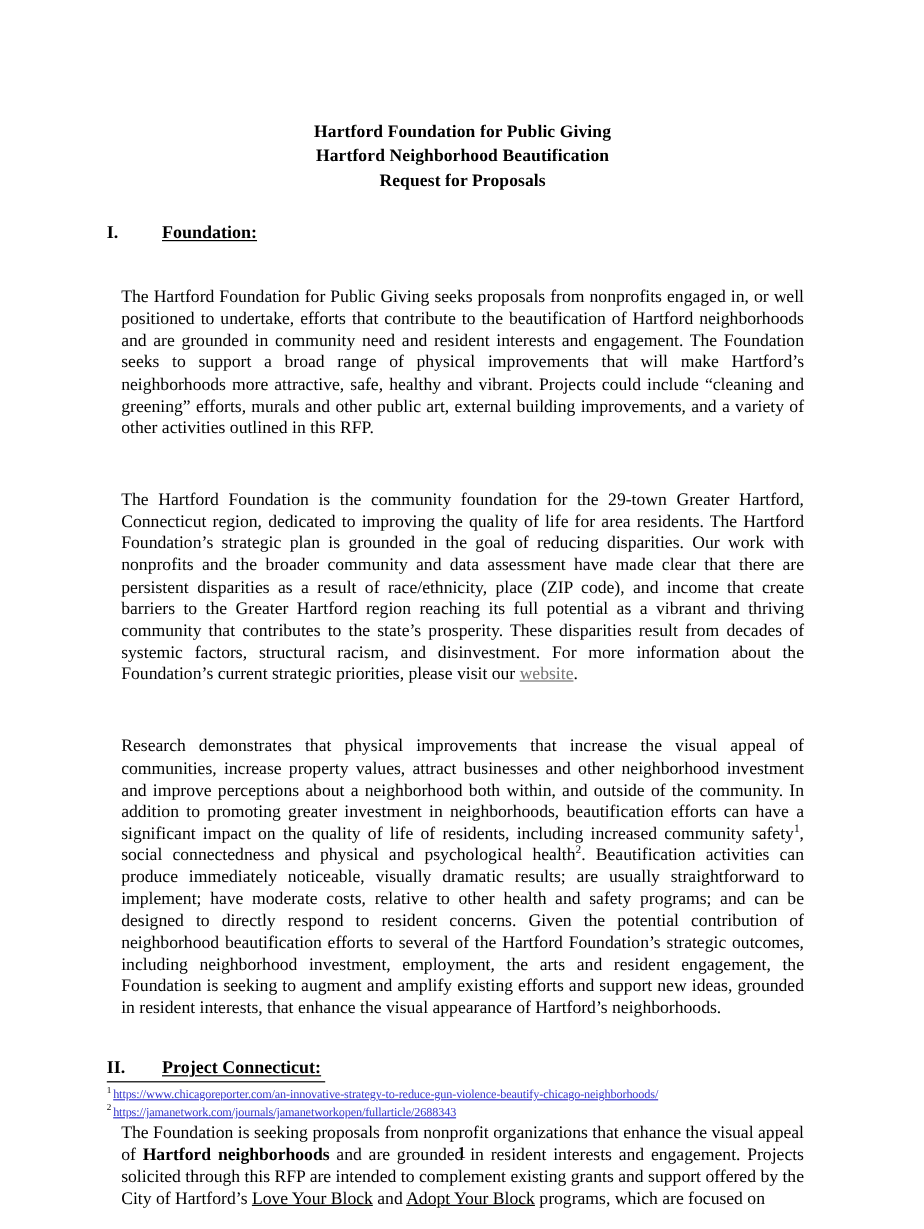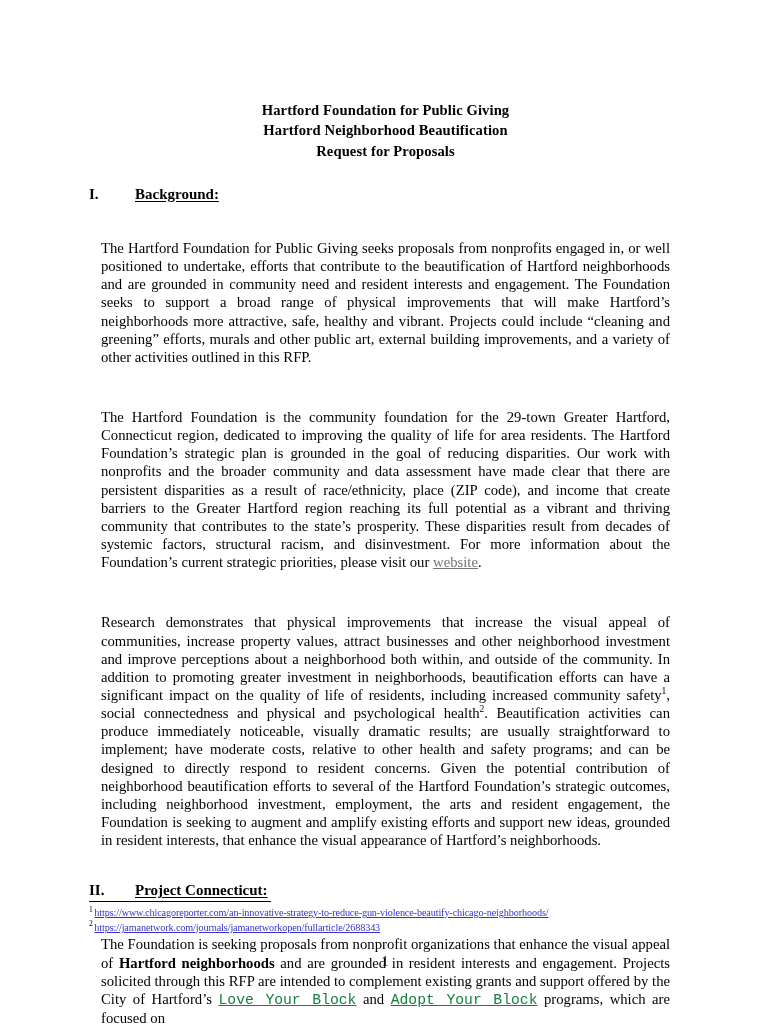--- a/index.html
+++ b/index.html
@@ -72,22 +72,21 @@
   .gap-20 { height: 20px; }
 
   b.inline-bold { font-weight: bold; }
 
   a.doclink {
     color: #737373;
     text-decoration: underline;
     text-underline-offset: 1px;
   }
   a.doclink.bright {
-    color: #15803d;
-    font-family: Liberation Mono, monospace;
+    color: #000000;
   }
 
   sup.fn {
     font-size: 9.5px;
     vertical-align: super;
     line-height: 0;
   }
 
   
   .footnote-area {
@@ -141,21 +140,21 @@
     <div class="title-block">
       <span class="title-line">Hartford Foundation for Public Giving</span>
       <span class="title-line">Hartford Neighborhood Beautification</span>
       <span class="title-line">Request for Proposals</span>
     </div>
 
     <div class="gap-24"></div>
 
     <div class="section-heading">
       <span class="section-num">I.</span>
-      <span class="section-title">Background:</span>
+      <span class="section-title">Foundation:</span>
     </div>
 
     <div class="gap-24"></div>
 
     <p class="body"><span>The Hartford Foundation for Public Giving seeks proposals from nonprofits engaged in, or well positioned to undertake, efforts that contribute to the beautification of Hartford neighborhoods and are grounded in community need and resident interests and engagement.  The Foundation seeks to support a broad range of physical improvements that will make Hartford’s neighborhoods more attractive, safe, healthy and vibrant.  Projects could include “cleaning and greening” efforts, murals and other public art, external building improvements, and a variety of other activities outlined in this RFP.</span></p>
 
     <div class="gap-18"></div>
 
     <p class="body"><span>The Hartford Foundation is the community foundation for the 29-town Greater Hartford, Connecticut region, dedicated to improving the quality of life for area residents.  The Hartford Foundation’s strategic plan is grounded in the goal of reducing disparities. Our work with nonprofits and the broader community and data assessment have made clear that there are persistent disparities as a result of race/ethnicity, place (ZIP code), and income that create barriers to the Greater Hartford region reaching its full potential as a vibrant and thriving community that contributes to the state’s prosperity. These disparities result from decades of systemic factors, structural racism, and disinvestment. For more information about the Foundation’s current strategic priorities, please visit our </span><a class="doclink" href="#">website</a><span>.</span></p>
 

